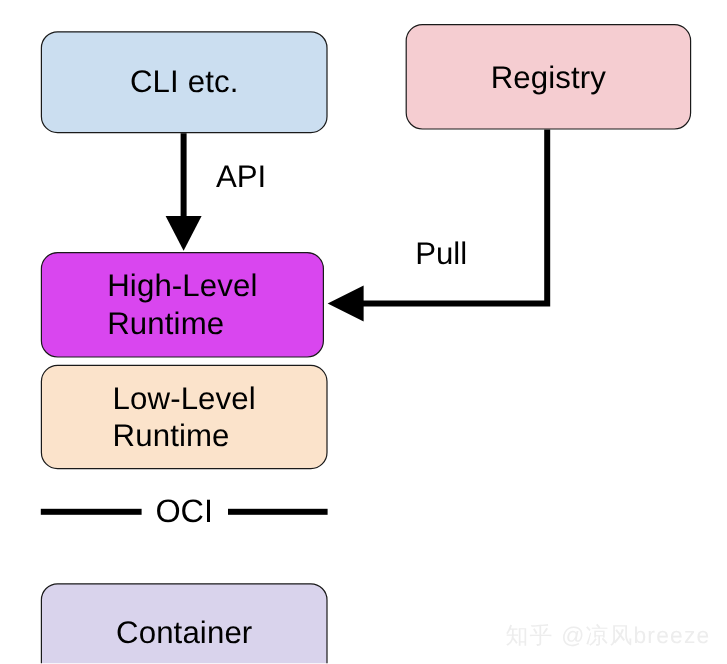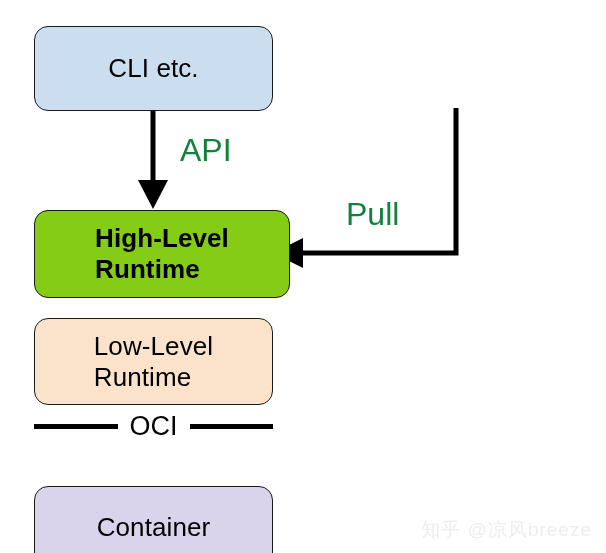--- a/index.html
+++ b/index.html
@@ -28,36 +28,36 @@
     justify-content: center;
     color: #000000;
     font-size: 26px;
     line-height: 1.18;
     font-family: "Liberation Sans", sans-serif;
     white-space: pre-line;
     letter-spacing: 0.1px;
   }
   #node-cli      { left: 34px;  top: 26px;  width: 239px; height: 85px; background: #cbdef0; }
   #node-registry { left: 338px; top: 20px;  width: 238px; height: 88px; background: #f5cdd1; }
-  #node-high     { left: 34px;  top: 210px; width: 256px; height: 88px; background: #84cc16; font-weight: bold; }
-  #node-low      { left: 34px;  top: 318px; width: 239px; height: 87px; background: #fbe3cb; }
+  #node-high     { left: 34px;  top: 210px; width: 236px; height: 88px; background: #d946ef; }
+  #node-low      { left: 34px;  top: 304px; width: 239px; height: 87px; background: #fbe3cb; }
   #node-container{ left: 34px;  top: 450px; width: 239px; height: 83px; background: #d9d3ec; margin-top: 36px; }
 
   #edges {
     position: absolute;
     left: 0;
     top: 0;
     width: 606px;
     height: 553px;
     pointer-events: none;
   }
   .edge-label {
     position: absolute;
-    color: #15803d;
-    font-size: 32px;
+    color: #000000;
+    font-size: 26px;
     font-family: "Liberation Sans", sans-serif;
     white-space: nowrap;
   }
   #label-api  { left: 180px; top: 132px; }
   #label-pull { left: 346px; top: 196px; }
 
   #oci-divider {
     position: absolute;
     left: 34px;
     top: 408px;
@@ -105,20 +105,21 @@
     </g>
 
     <g>
       <polyline points="456,108 456,253 297,253" fill="none" stroke="#000000" stroke-width="5" stroke-linecap="butt" stroke-linejoin="miter"></polyline>
       <polygon points="273,253 303,238 303,268" fill="#000000"></polygon>
     </g>
   </svg>
 
   <div class="node" id="node-cli">CLI etc.</div>
 
+  <div class="node" id="node-registry">Registry</div>
 
   <div class="node" id="node-high">High-Level
 Runtime</div>
 
   <div class="node" id="node-low">Low-Level
 Runtime</div>
 
   <div class="node" id="node-container">Container</div>
 
   <div class="edge-label" id="label-api">API</div>

